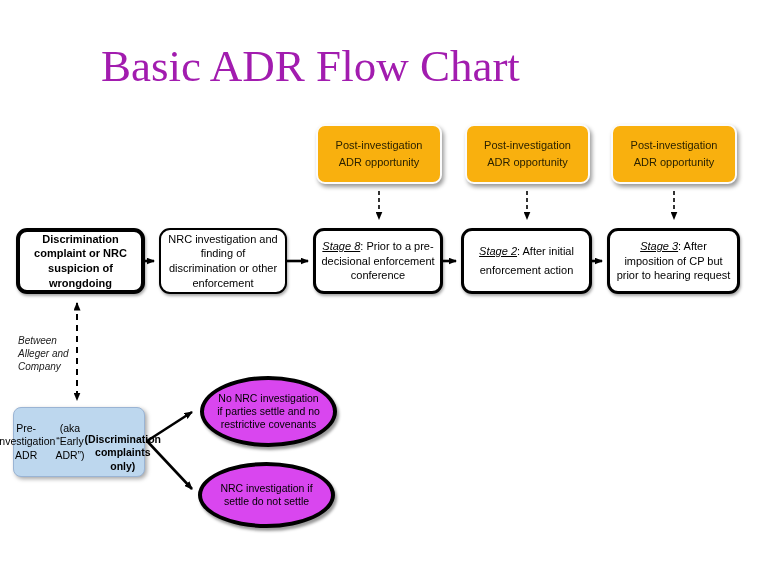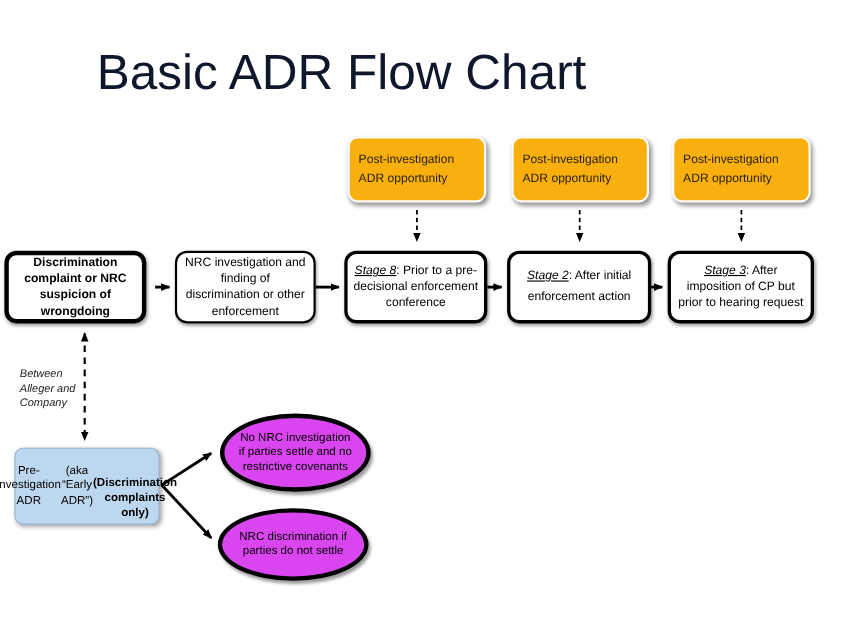--- a/index.html
+++ b/index.html
@@ -8,28 +8,28 @@
     --ink:#000000;
   }
   html,body{margin:0;padding:0;background:#ffffff;}
   #canvas{
     position:relative;width:768px;height:576px;background:#ffffff;overflow:hidden;
     font-family:"Liberation Sans", sans-serif;color:#000;
   }
   #arrow-layer{position:absolute;left:0;top:0;width:768px;height:576px;z-index:1;pointer-events:none;}
   .title{
     position:absolute;top:40px;left:0;width:621px;text-align:center;
-    font-size:45px;font-weight:400;color:#0f172a;letter-spacing:0px;z-index:2;
+    font-size:45px;font-weight:400;color:#a21caf;letter-spacing:0px;z-index:2;font-family:Liberation Serif, serif;
   }
   .adr-box{
     position:absolute;top:124px;height:60px;z-index:2;
     background:var(--accent-orange);
     border:2px solid #fbfbfb;border-radius:9px;
     box-shadow:2px 3px 4px rgba(0,0,0,0.40);
-    display:flex;align-items:center;justify-content:center;
+    display:flex;align-items:center;justify-content:center;text-align:center;
     font-size:11px;line-height:1.55;color:#2b2200;padding:2px 8px;box-sizing:border-box;
   }
   .flow-box{
     position:absolute;top:228px;height:66px;z-index:2;
     background:#ffffff;border:3px solid #000;border-radius:11px;
     box-shadow:1px 2px 3px rgba(0,0,0,0.35);
     display:flex;align-items:center;justify-content:center;text-align:center;
     font-size:11px;line-height:1.32;padding:2px 5px;box-sizing:border-box;
   }
   .flow-box.first{border-width:4px;font-weight:bold;}
@@ -93,21 +93,21 @@
   <div class="adr-box" style="left:316px;width:126px;">
     <span>Post-investigation ADR opportunity</span>
   </div>
   <div class="adr-box" style="left:465px;width:125px;">
     <span>Post-investigation ADR opportunity</span>
   </div>
   <div class="adr-box" style="left:611px;width:126px;">
     <span>Post-investigation ADR opportunity</span>
   </div>
 
-  <div class="flow-box first" style="left:4px;width:129px;">
+  <div class="flow-box first" style="left:16px;width:129px;">
     <span>Discrimination complaint or NRC suspicion of wrongdoing</span>
   </div>
   <div class="flow-box second" style="left:159px;width:128px;">
     <span>NRC investigation and finding of discrimination or other enforcement</span>
   </div>
   <div class="flow-box" style="left:313px;width:130px;">
     <span><span class="stage-prefix">Stage 8</span><span>: Prior to a pre-decisional enforcement conference</span></span>
   </div>
   <div class="flow-box" style="left:461px;width:131px;line-height:1.7;">
     <span><span class="stage-prefix">Stage 2</span><span>: After initial enforcement action</span></span>
@@ -121,16 +121,16 @@
   <div class="pre-box">
     <div>Pre-investigation ADR</div>
     <div>(aka “Early ADR”)</div>
     <div class="bold-part">(Discrimination complaints only)</div>
   </div>
 
   <div class="outcome o1">
     <span>No NRC investigation if parties settle and no restrictive covenants</span>
   </div>
   <div class="outcome o2">
-    <span>NRC discrimination if parties do not settle</span>
+    <span>NRC investigation if settle do not settle</span>
   </div>
 
 </div>
 
 </body></html>

